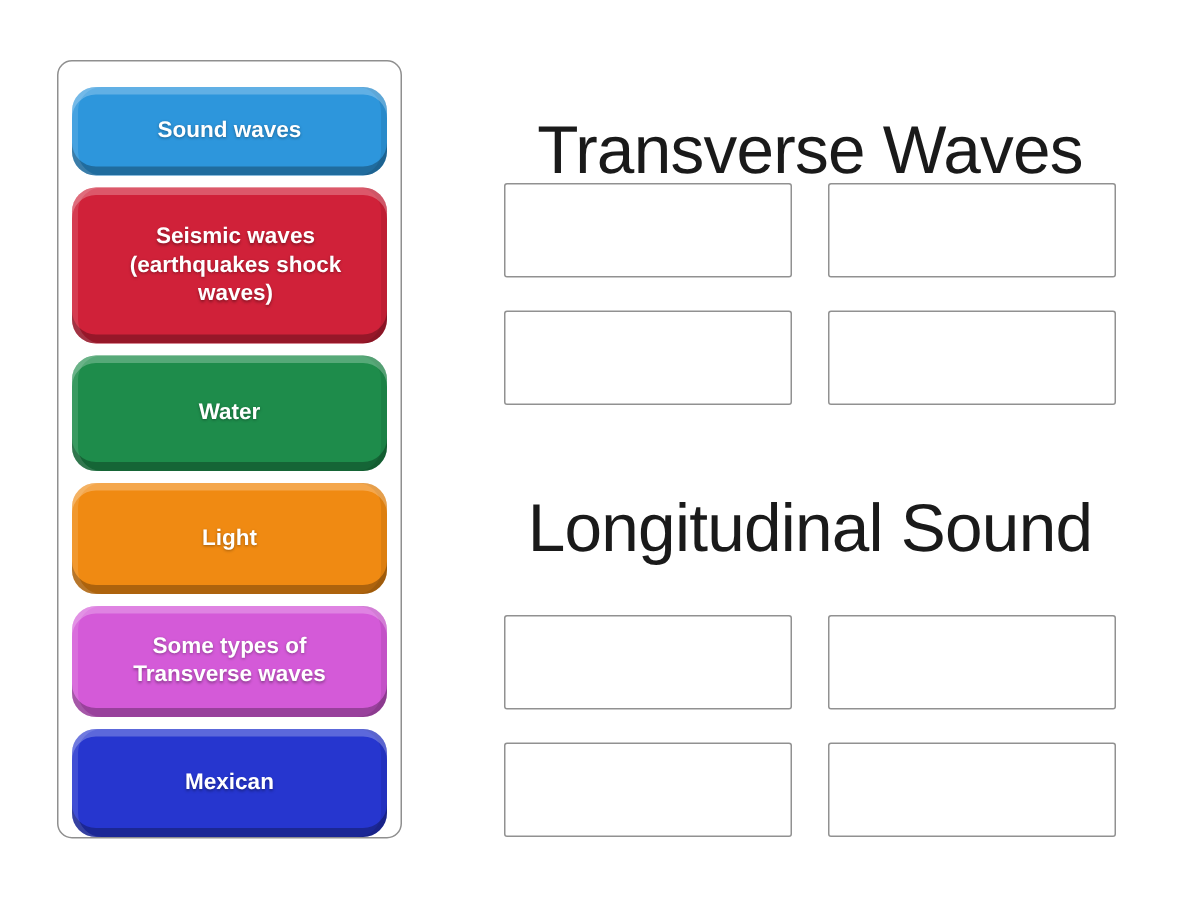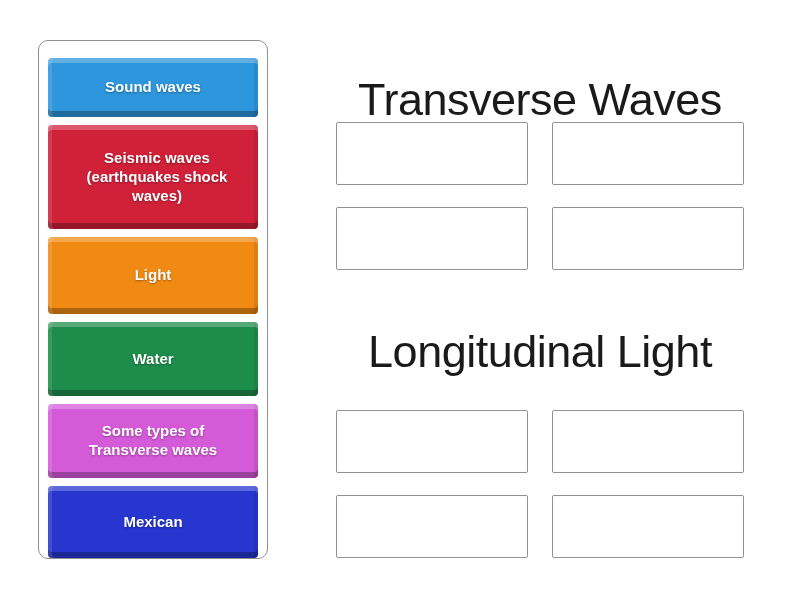--- a/index.html
+++ b/index.html
@@ -30,21 +30,21 @@
     background: #ffffff;
     display: flex;
     flex-direction: column;
     align-items: center;
     padding-top: 17px;
     gap: 8px;
   }
   .tile {
     box-sizing: border-box;
     width: 210px;
-    border-radius: 4px;
+    border-radius: 16px;
     display: flex;
     align-items: center;
     justify-content: center;
     text-align: center;
     color: #ffffff;
     font-weight: bold;
     font-size: 15px;
     line-height: 1.25;
     padding: 0 28px;
     text-shadow: 0 1px 2px rgba(0,0,0,0.35);
@@ -108,46 +108,46 @@
 
 <div class="stage">
 
   <div class="tile-panel">
     <div class="tile" style="background-color: rgb(45, 150, 220);">
       <span>Sound waves</span>
     </div>
     <div class="tile" style="background-color: rgb(208, 33, 57);">
       <span>Seismic waves (earthquakes shock waves)</span>
     </div>
+    <div class="tile" style="background-color: rgb(30, 140, 75);">
+      <span>Water</span>
+    </div>
     <div class="tile" style="background-color: rgb(240, 138, 18);">
       <span>Light</span>
-    </div>
-    <div class="tile" style="background-color: rgb(30, 140, 75);">
-      <span>Water</span>
     </div>
     <div class="tile" style="background-color: rgb(212, 90, 216);">
       <span>Some types of Transverse waves</span>
     </div>
     <div class="tile" style="background-color: rgb(38, 54, 207);">
       <span>Mexican</span>
     </div>
   </div>
 
   <div class="groups-col">
 
     <div class="group-title transverse">Transverse Waves</div>
 
     <div class="slot-grid transverse">
       <div class="slot"></div>
       <div class="slot"></div>
       <div class="slot"></div>
       <div class="slot"></div>
     </div>
 
-    <div class="group-title longitudinal">Longitudinal Light</div>
+    <div class="group-title longitudinal">Longitudinal Sound</div>
 
     <div class="slot-grid longitudinal">
       <div class="slot"></div>
       <div class="slot"></div>
       <div class="slot"></div>
       <div class="slot"></div>
     </div>
 
   </div>
 </div>

